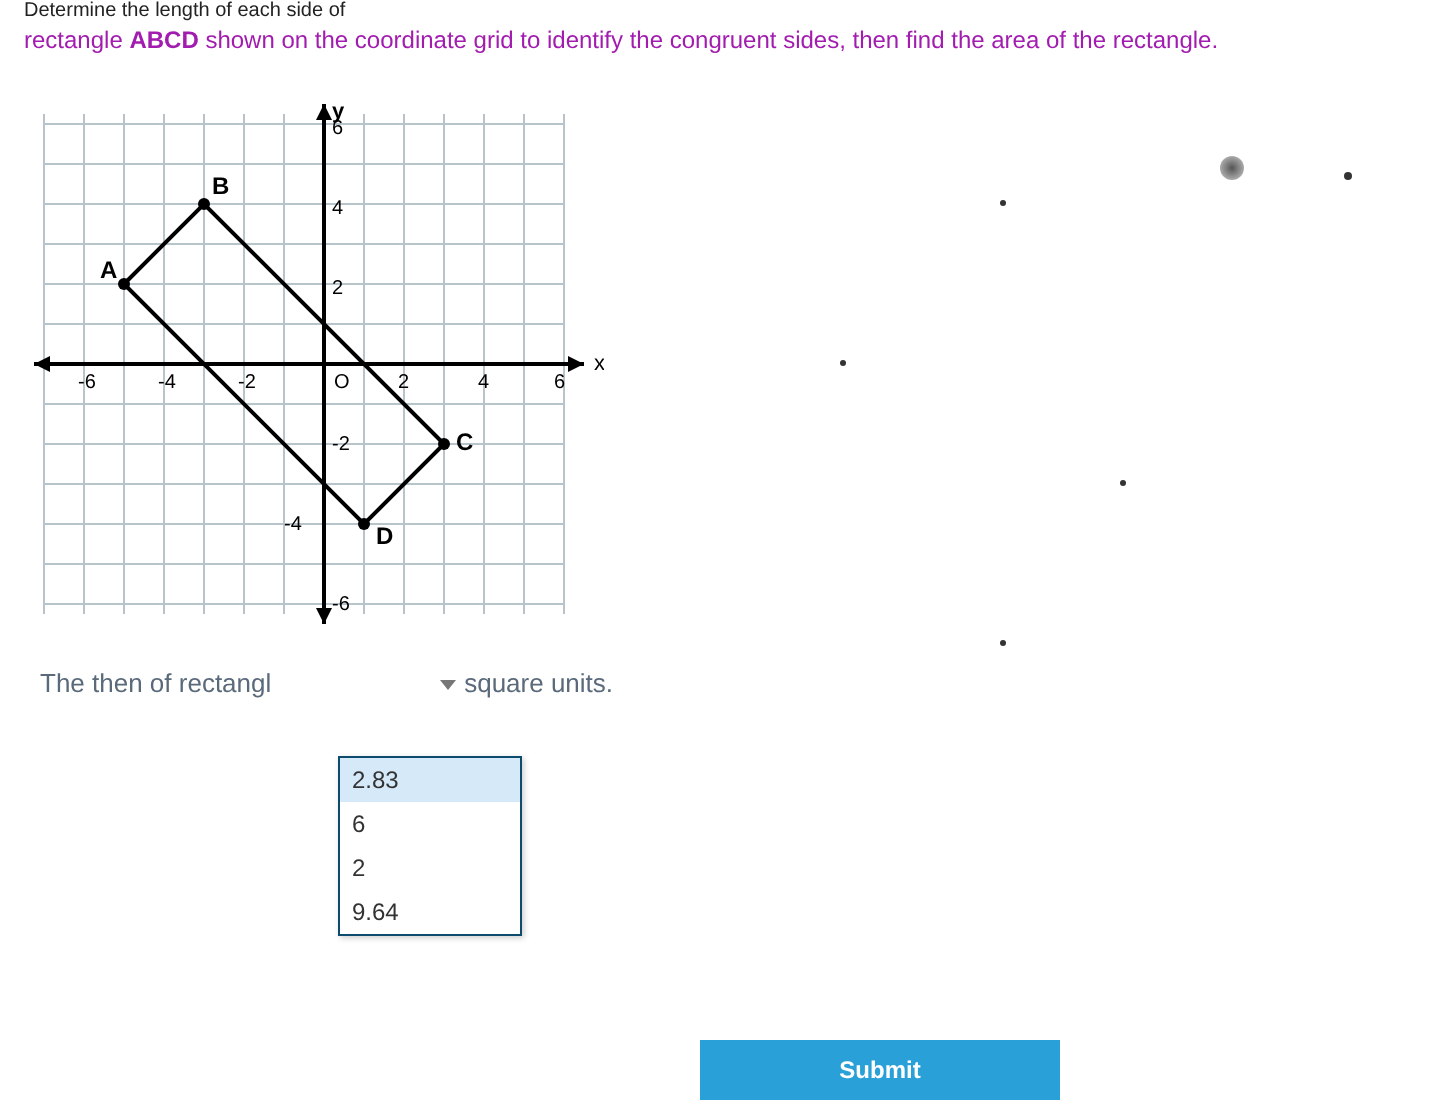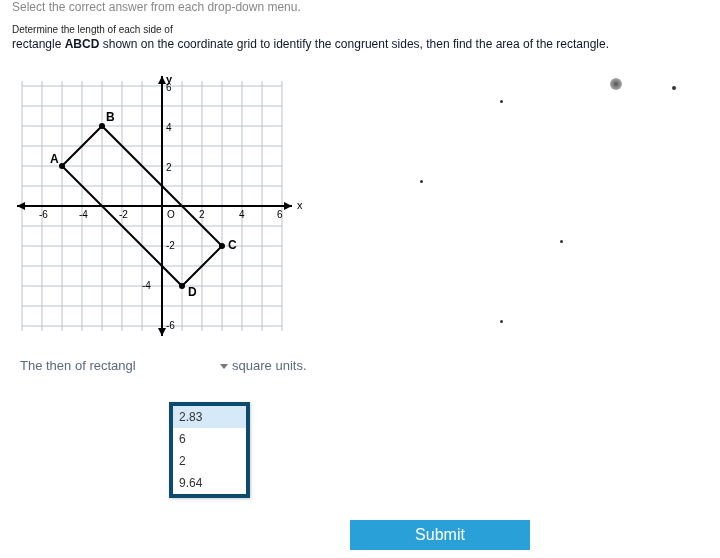--- a/index.html
+++ b/index.html
@@ -1,39 +1,38 @@
 <!DOCTYPE html>
 <html><head>
 <meta charset="utf-8">
 <style>
 * { box-sizing: border-box; margin: 0; padding: 0; }
 body { font-family: Arial, sans-serif; font-size: 13px; color: #333; background: #fff; width: 720px; height: 558px; position: relative; overflow: hidden; }
 .header { padding: 0 12px 8px 12px; }
 .instr1 { color: #888; font-size: 12px; margin-bottom: 10px; }
 .instr2 { color: #222; font-size: 10px; margin-bottom: 2px; }
-.instr3 { color: #0f172a; font-size: 12px; margin-bottom: 8px; }
+.instr3 { color: #a21caf; font-size: 12px; margin-bottom: 8px; }
 .bold { font-weight: bold; }
 .graph { margin: 4px 0 0 12px; }
 .answers { margin: 14px 0 0 20px; font-size: 13px; color: #5a6a7a; position: relative; }
 .line { margin-bottom: 6px; height: 20px; }
 .seg { text-decoration: overline; }
 .dropslot { display: inline-block; border: 1px solid #888; width: 70px; height: 18px; vertical-align: middle; background: #fff; position: relative; }
 .cursor-icon { position: absolute; left: 34px; top: -1px; font-size: 14px; color: #333; }
-.dropdown-open { position: absolute; left: 149px; top: 44px; width: 81px; border: 4px solid #0c4a6e; background: #fff; box-shadow: 1px 1px 3px rgba(0,0,0,0.2); z-index: 10; }
+.dropdown-open { position: absolute; left: 149px; top: 44px; width: 92px; border: 1px solid #0c4a6e; background: #fff; box-shadow: 1px 1px 3px rgba(0,0,0,0.2); z-index: 10; }
 .dropdown-open .opt { padding: 4px 6px; font-size: 12px; color: #333; cursor: pointer; }
 .dropdown-open .opt.sel { background: #d6e9f8; }
 .small-tri { display: inline-block; width: 0; height: 0; border-left: 4px solid transparent; border-right: 4px solid transparent; border-top: 5px solid #777; vertical-align: middle; margin-right: 4px; }
-.submit { position: absolute; left: 350px; top: 520px; width: 180px; height: 30px; background: #2aa0d8; color: #fff; border: none; font-size: 16px; cursor: pointer; }
+.submit { position: absolute; left: 350px; top: 520px; width: 180px; height: 30px; background: #2aa0d8; color: #fff; border: none; font-size: 12px; cursor: pointer; font-weight: bold; }
 .ink-dot { position: absolute; border-radius: 50%; background: #333; }
 </style>
 </head>
 <body>
 
 <div class="header">
-  <div class="instr1">Select the correct answer from each drop-down menu.</div>
   <div class="instr2">Determine the length of each side of</div>
   <div class="instr3">
     <span>rectangle </span><span class="bold">ABCD</span><span> shown on the coordinate grid to identify the congruent sides, then find the area of the rectangle.</span>
   </div>
 </div>
 
 <div class="graph">
 <svg width="290" height="270" viewBox="0 0 290 270">
   <g stroke="#b8c4cc" stroke-width="1">
     <line x1="10" y1="10" x2="10" y2="260"></line>

